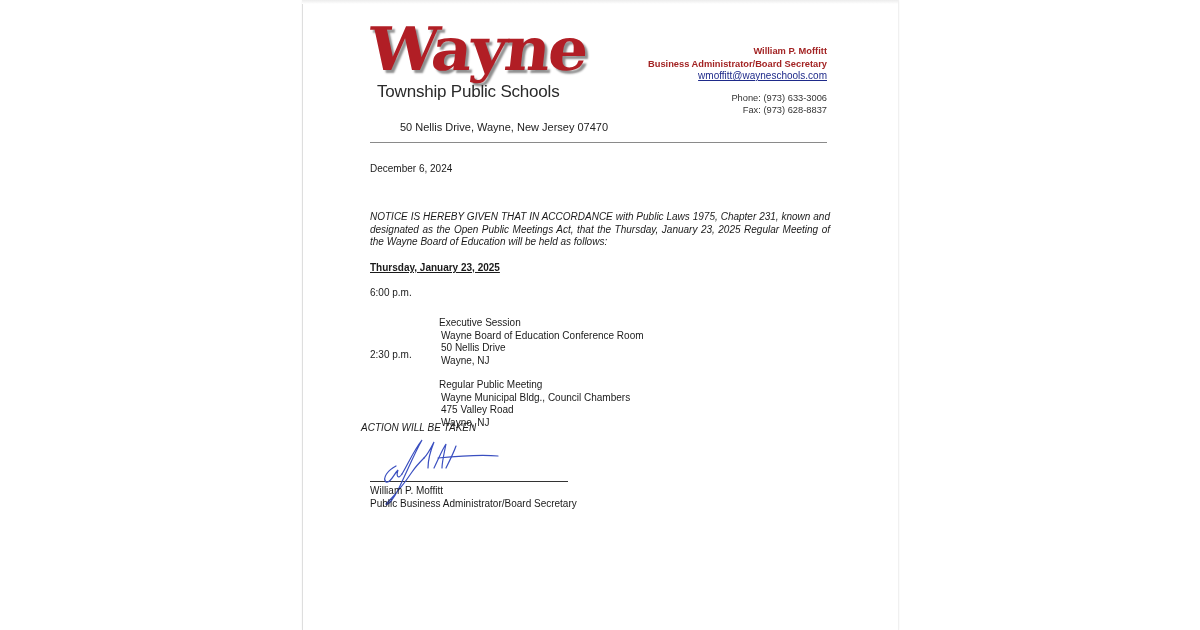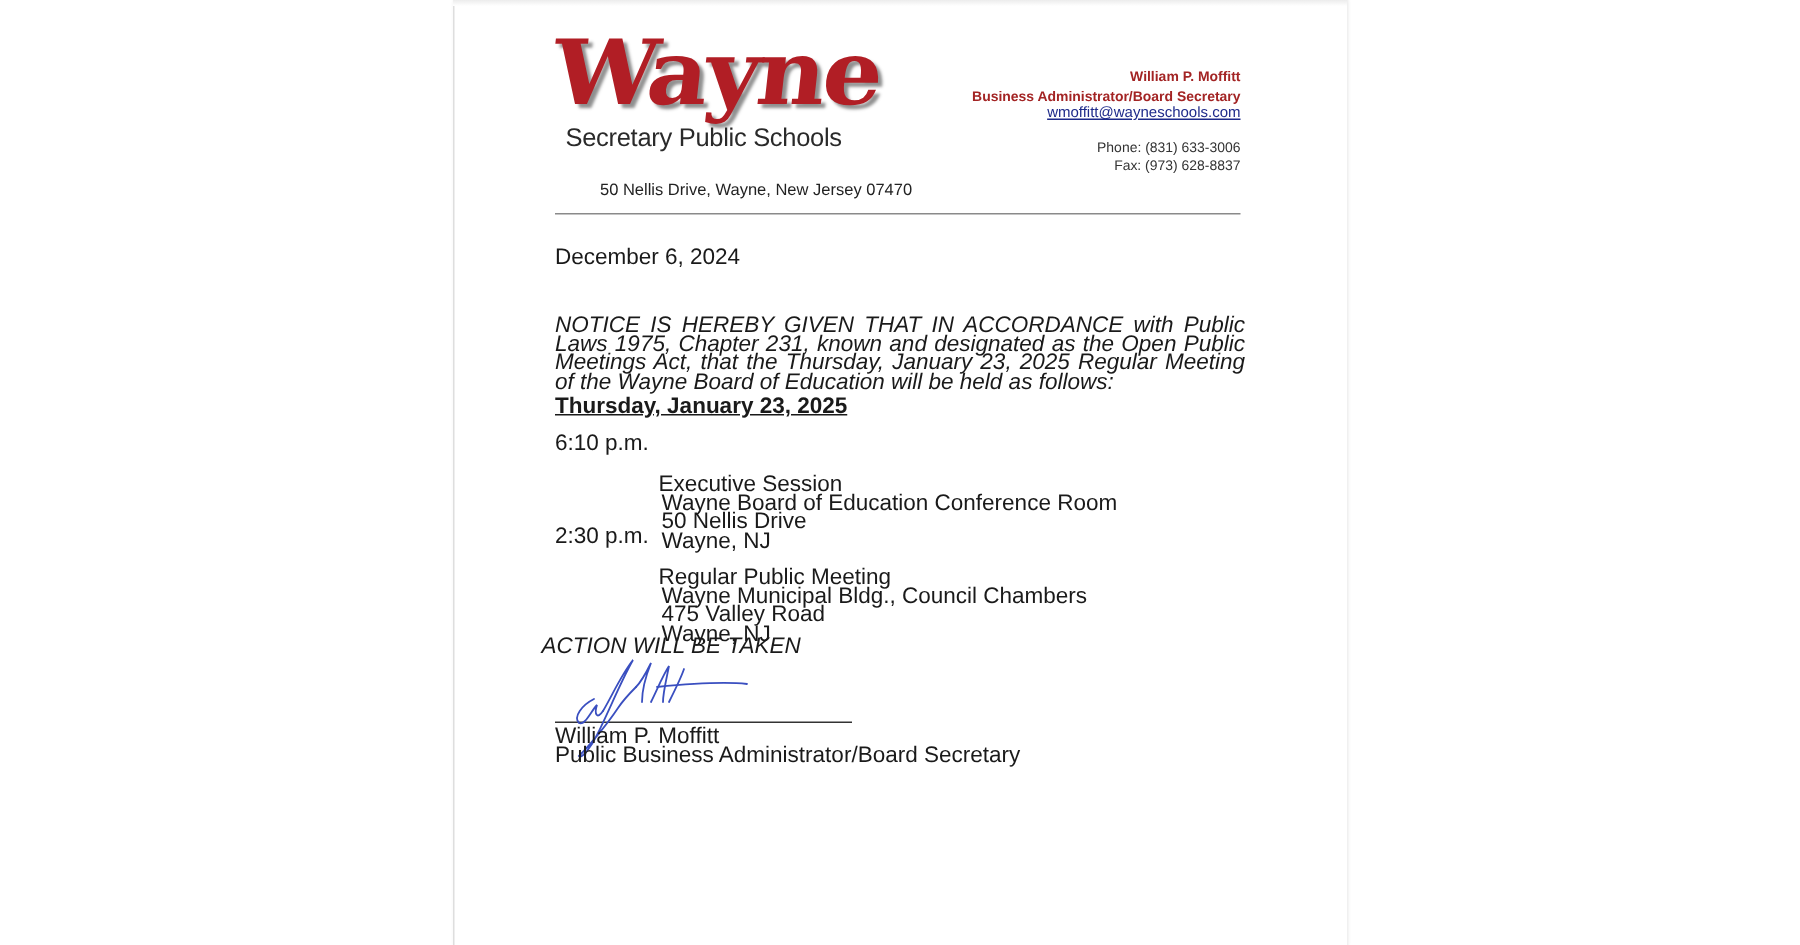--- a/index.html
+++ b/index.html
@@ -8,60 +8,60 @@
   .page-topshade { position:absolute; left:302px; top:0; width:596px; height:4px; background:linear-gradient(#ececec,#ffffff); }
   .logo { position:absolute; left:372px; top:18px; font-family:"DejaVu Serif", serif; font-weight:bold; font-size:60px; color:#b11e25; letter-spacing:-2px; line-height:62px; text-shadow:3px 3px 2px #8f8f8f; transform:scaleX(1.05) skewX(-6deg); transform-origin:left top; }
   .logo-sub { position:absolute; left:377px; top:82px; font-size:17px; color:#2a2a2a; letter-spacing:-0.2px; }
   .address { position:absolute; left:380px; top:121px; font-size:11px; color:#222;padding-left:20px; }
   .contact { position:absolute; right:373px; top:45px; text-align:right; font-size:9.3px; line-height:12.5px; }
   .contact .name, .contact .title { color:#a32424; font-weight:bold; }
   .contact .email { color:#1e2a8a; text-decoration:underline; font-size:10px; }
   .contact .phone, .contact .fax { color:#333; }
   .contact .gap { height:9px; }
   .rule { position:absolute; left:370px; top:142px; width:457px; height:1px; background:#8a8a8a; }
-  .doc-text { font-size:15px; color:#1a1a1a; }
+  .doc-text { font-size:10px; color:#1a1a1a; }
   .date { position:absolute; left:370px; top:163px; }
   .notice { position:absolute; left:370px; top:211px; width:460px; line-height:12.5px; text-align:justify;font-style:italic; }
   .meeting-date { position:absolute; left:370px; top:262px; font-weight:bold; text-decoration:underline; }
   .sched { position:absolute; left:370px; width:470px; }
   .sched .time { position:absolute; left:0; top:0; }
   .sched .desc { position:absolute; left:69px; top:0; line-height:12.5px;margin-top:30px; }
   .sched .desc div:not(:first-child) { padding-left:2px; }
   .action { position:absolute; left:361px; top:422px;font-style:italic; }
   .sig-line { position:absolute; left:370px; top:481px; width:198px; height:1px; background:#333; }
   .sig { position:absolute; left:368px; top:428px; width:140px; height:80px; }
   .signer { position:absolute; left:370px; top:485px; line-height:12.5px; }
 </style>
 </head>
 <body>
 
 <div class="page"></div>
 <div class="page-topshade"></div>
 
 <div class="logo">Wayne</div>
-<div class="logo-sub">Secretary Public Schools</div>
+<div class="logo-sub">Township Public Schools</div>
 <div class="address">50 Nellis Drive, Wayne, New Jersey 07470</div>
 
 <div class="contact">
   <div class="name">William P. Moffitt</div>
   <div class="title">Business Administrator/Board Secretary</div>
   <div class="email">wmoffitt@wayneschools.com</div>
   <div class="gap"></div>
-  <div class="phone">Phone: (831) 633-3006</div>
+  <div class="phone">Phone: (973) 633-3006</div>
   <div class="fax">Fax: (973) 628-8837</div>
 </div>
 
 <div class="rule"></div>
 
 <div class="doc-text date">December 6, 2024</div>
 <div class="doc-text notice">NOTICE IS HEREBY GIVEN THAT IN ACCORDANCE with Public Laws 1975, Chapter 231, known and designated as the Open Public Meetings Act, that the Thursday, January 23, 2025 Regular Meeting of the Wayne Board of Education will be held as follows:</div>
 <div class="doc-text meeting-date">Thursday, January 23, 2025</div>
 
 <div class="doc-text sched" style="top:287px;">
-  <div class="time">6:10 p.m.</div>
+  <div class="time">6:00 p.m.</div>
   <div class="desc">
     <div>Executive Session</div>
     <div>Wayne Board of Education Conference Room</div>
     <div>50 Nellis Drive</div>
     <div>Wayne, NJ</div>
   </div>
 </div>
 
 <div class="doc-text sched" style="top:349px;">
   <div class="time">2:30 p.m.</div>

